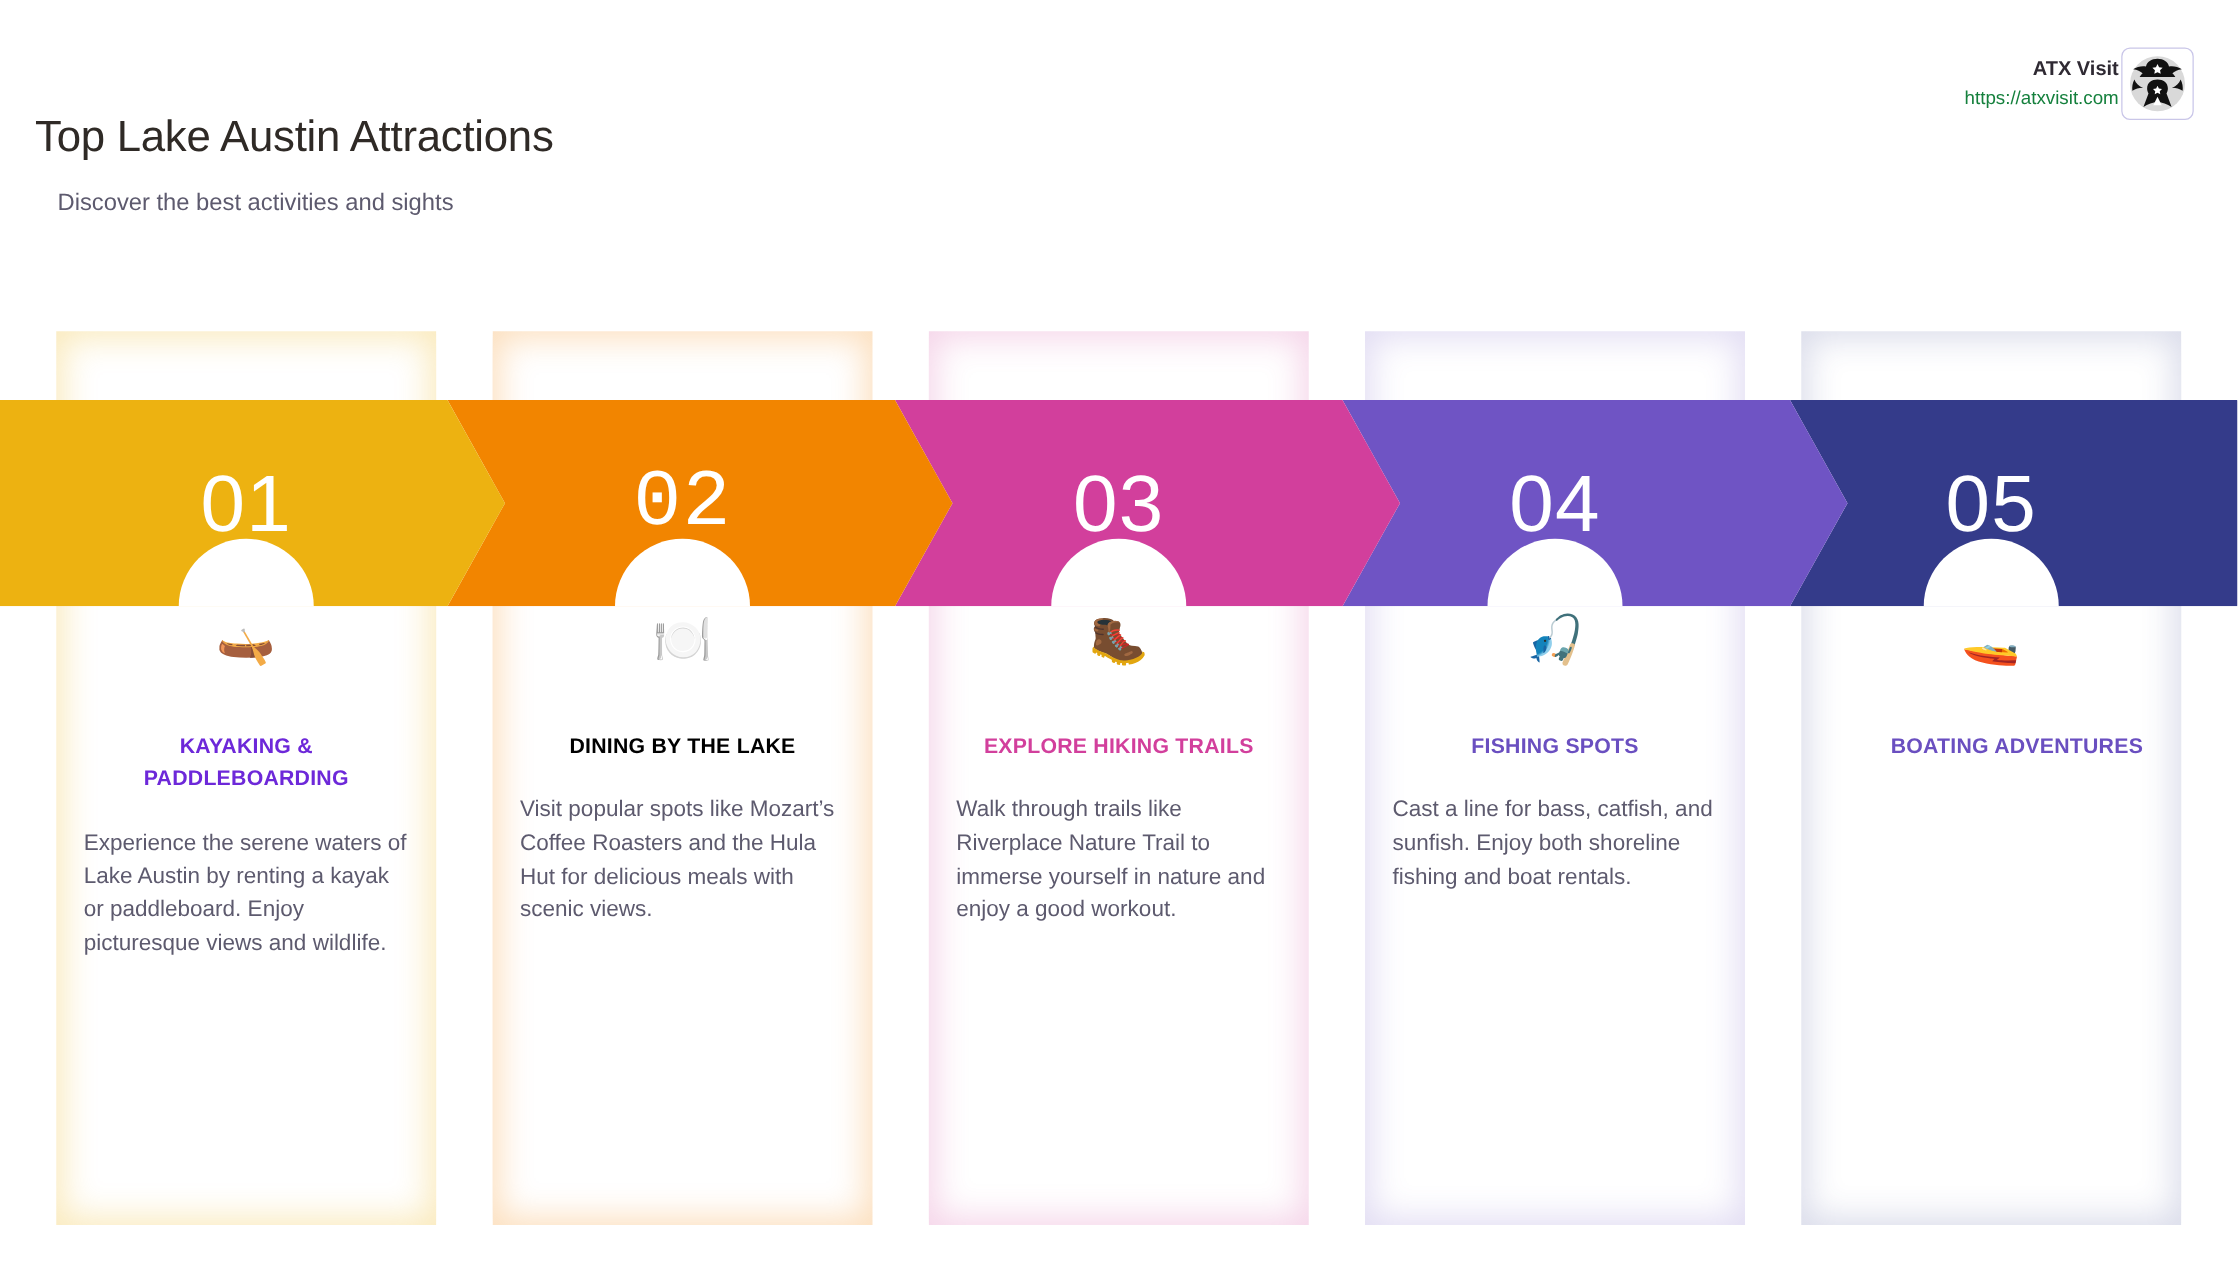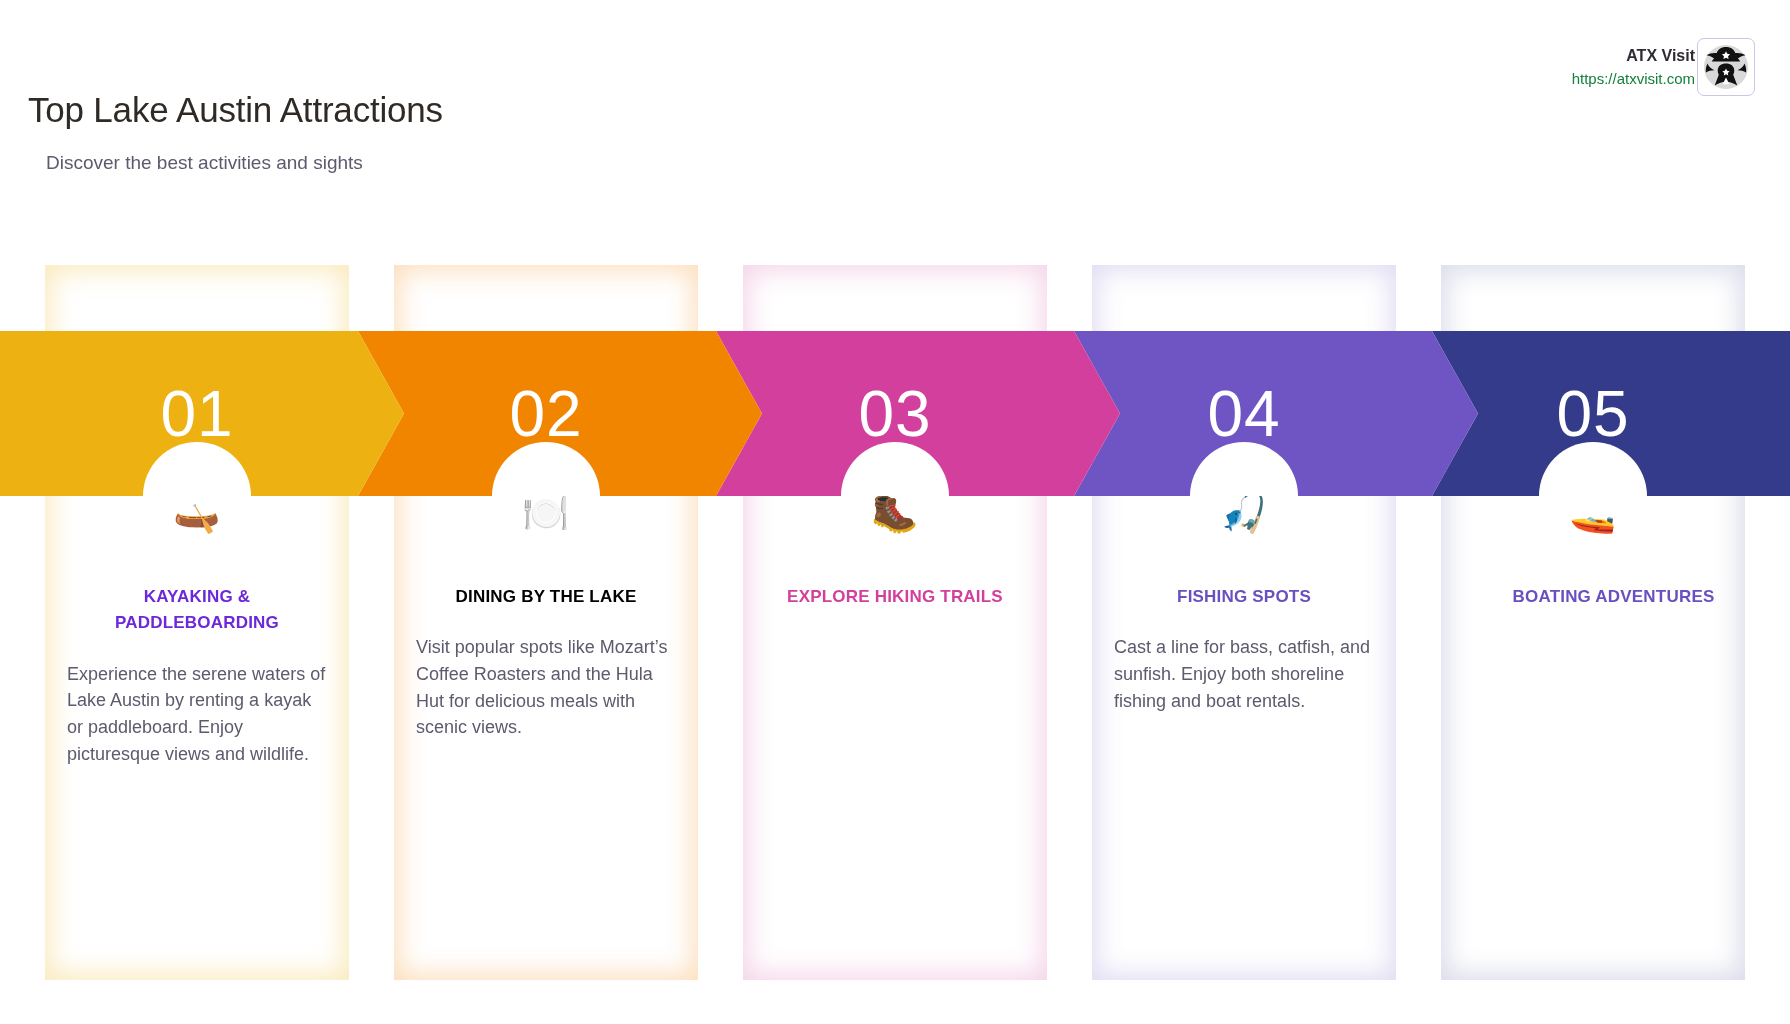--- a/index.html
+++ b/index.html
@@ -150,21 +150,21 @@
     font-weight: 400;
     color: #5d5a6e;
     line-height: 1.48;
     text-align: left;
     width: 100%;
   }
 
   
   .band {
     position: absolute;
-    top: 331px;
+    top: 320px;
     left: 0;
     width: 1672px;
     height: 165px;
     pointer-events: none;
   }
 
   .band svg { display: block; }
 
   .band-number {
     position: absolute;
@@ -236,20 +236,21 @@
           <div class="card-emoji">🍽️</div>
           <div class="card-title" style="color:#000000;">DINING BY THE LAKE</div>
           <div class="card-body">Visit popular spots like Mozart’s Coffee Roasters and the Hula Hut for delicious meals with scenic views.</div>
         </div>
       </div>
       <div class="card">
         <div class="card-glow" style="box-shadow: 0 0 26px 6px rgba(210,63,156,0.22) inset, 0 0 22px 4px rgba(210,63,156,0.22);"></div>
         <div class="card-inner">
           <div class="card-emoji">🥾</div>
           <div class="card-title" style="color:#d23f9c;">EXPLORE HIKING TRAILS</div>
+          <div class="card-body">Walk through trails like Riverplace Nature Trail to immerse yourself in nature and enjoy a good workout.</div>
         </div>
       </div>
       <div class="card">
         <div class="card-glow" style="box-shadow: 0 0 26px 6px rgba(111,84,196,0.20) inset, 0 0 22px 4px rgba(111,84,196,0.20);"></div>
         <div class="card-inner">
           <div class="card-emoji">🎣</div>
           <div class="card-title" style="color:#6a4fc0;">FISHING SPOTS</div>
           <div class="card-body">Cast a line for bass, catfish, and sunfish. Enjoy both shoreline fishing and boat rentals.</div>
         </div>
       </div>
@@ -266,21 +267,21 @@
     <svg id="band-svg" width="1790" height="165" viewBox="0 0 1790 165">
         <path d="M1432,0 L1790,0 L1836,82.5 L1790,165 L1432,165 L1478,82.5 Z" fill="#343b8a"></path>
         <path d="M1074,0 L1432,0 L1478,82.5 L1432,165 L1074,165 L1120,82.5 Z" fill="#6f54c4"></path>
         <path d="M716,0 L1074,0 L1120,82.5 L1074,165 L716,165 L762,82.5 Z" fill="#d23f9c"></path>
         <path d="M358,0 L716,0 L762,82.5 L716,165 L358,165 L404,82.5 Z" fill="#f28500"></path>
         <path d="M0,0 L358,0 L404,82.5 L358,165 L0,165 Z" fill="#edb211"></path>
       </svg>
     <div id="band-labels">
         <div class="band-number" style="left: 107px; width: 180px;">01</div>
         <div class="notch" style="left: 143px;"></div>
-        <div class="band-number" style="left: 456px; width: 180px;">02</div>
+        <div class="band-number" style="left: 456px; width: 180px; font-family: Liberation Mono, monospace;">02</div>
         <div class="notch" style="left: 492px;"></div>
         <div class="band-number" style="left: 805px; width: 180px;">03</div>
         <div class="notch" style="left: 841px;"></div>
         <div class="band-number" style="left: 1154px; width: 180px;">04</div>
         <div class="notch" style="left: 1190px;"></div>
         <div class="band-number" style="left: 1503px; width: 180px;">05</div>
         <div class="notch" style="left: 1539px;"></div>
       </div>
   </div>
 

